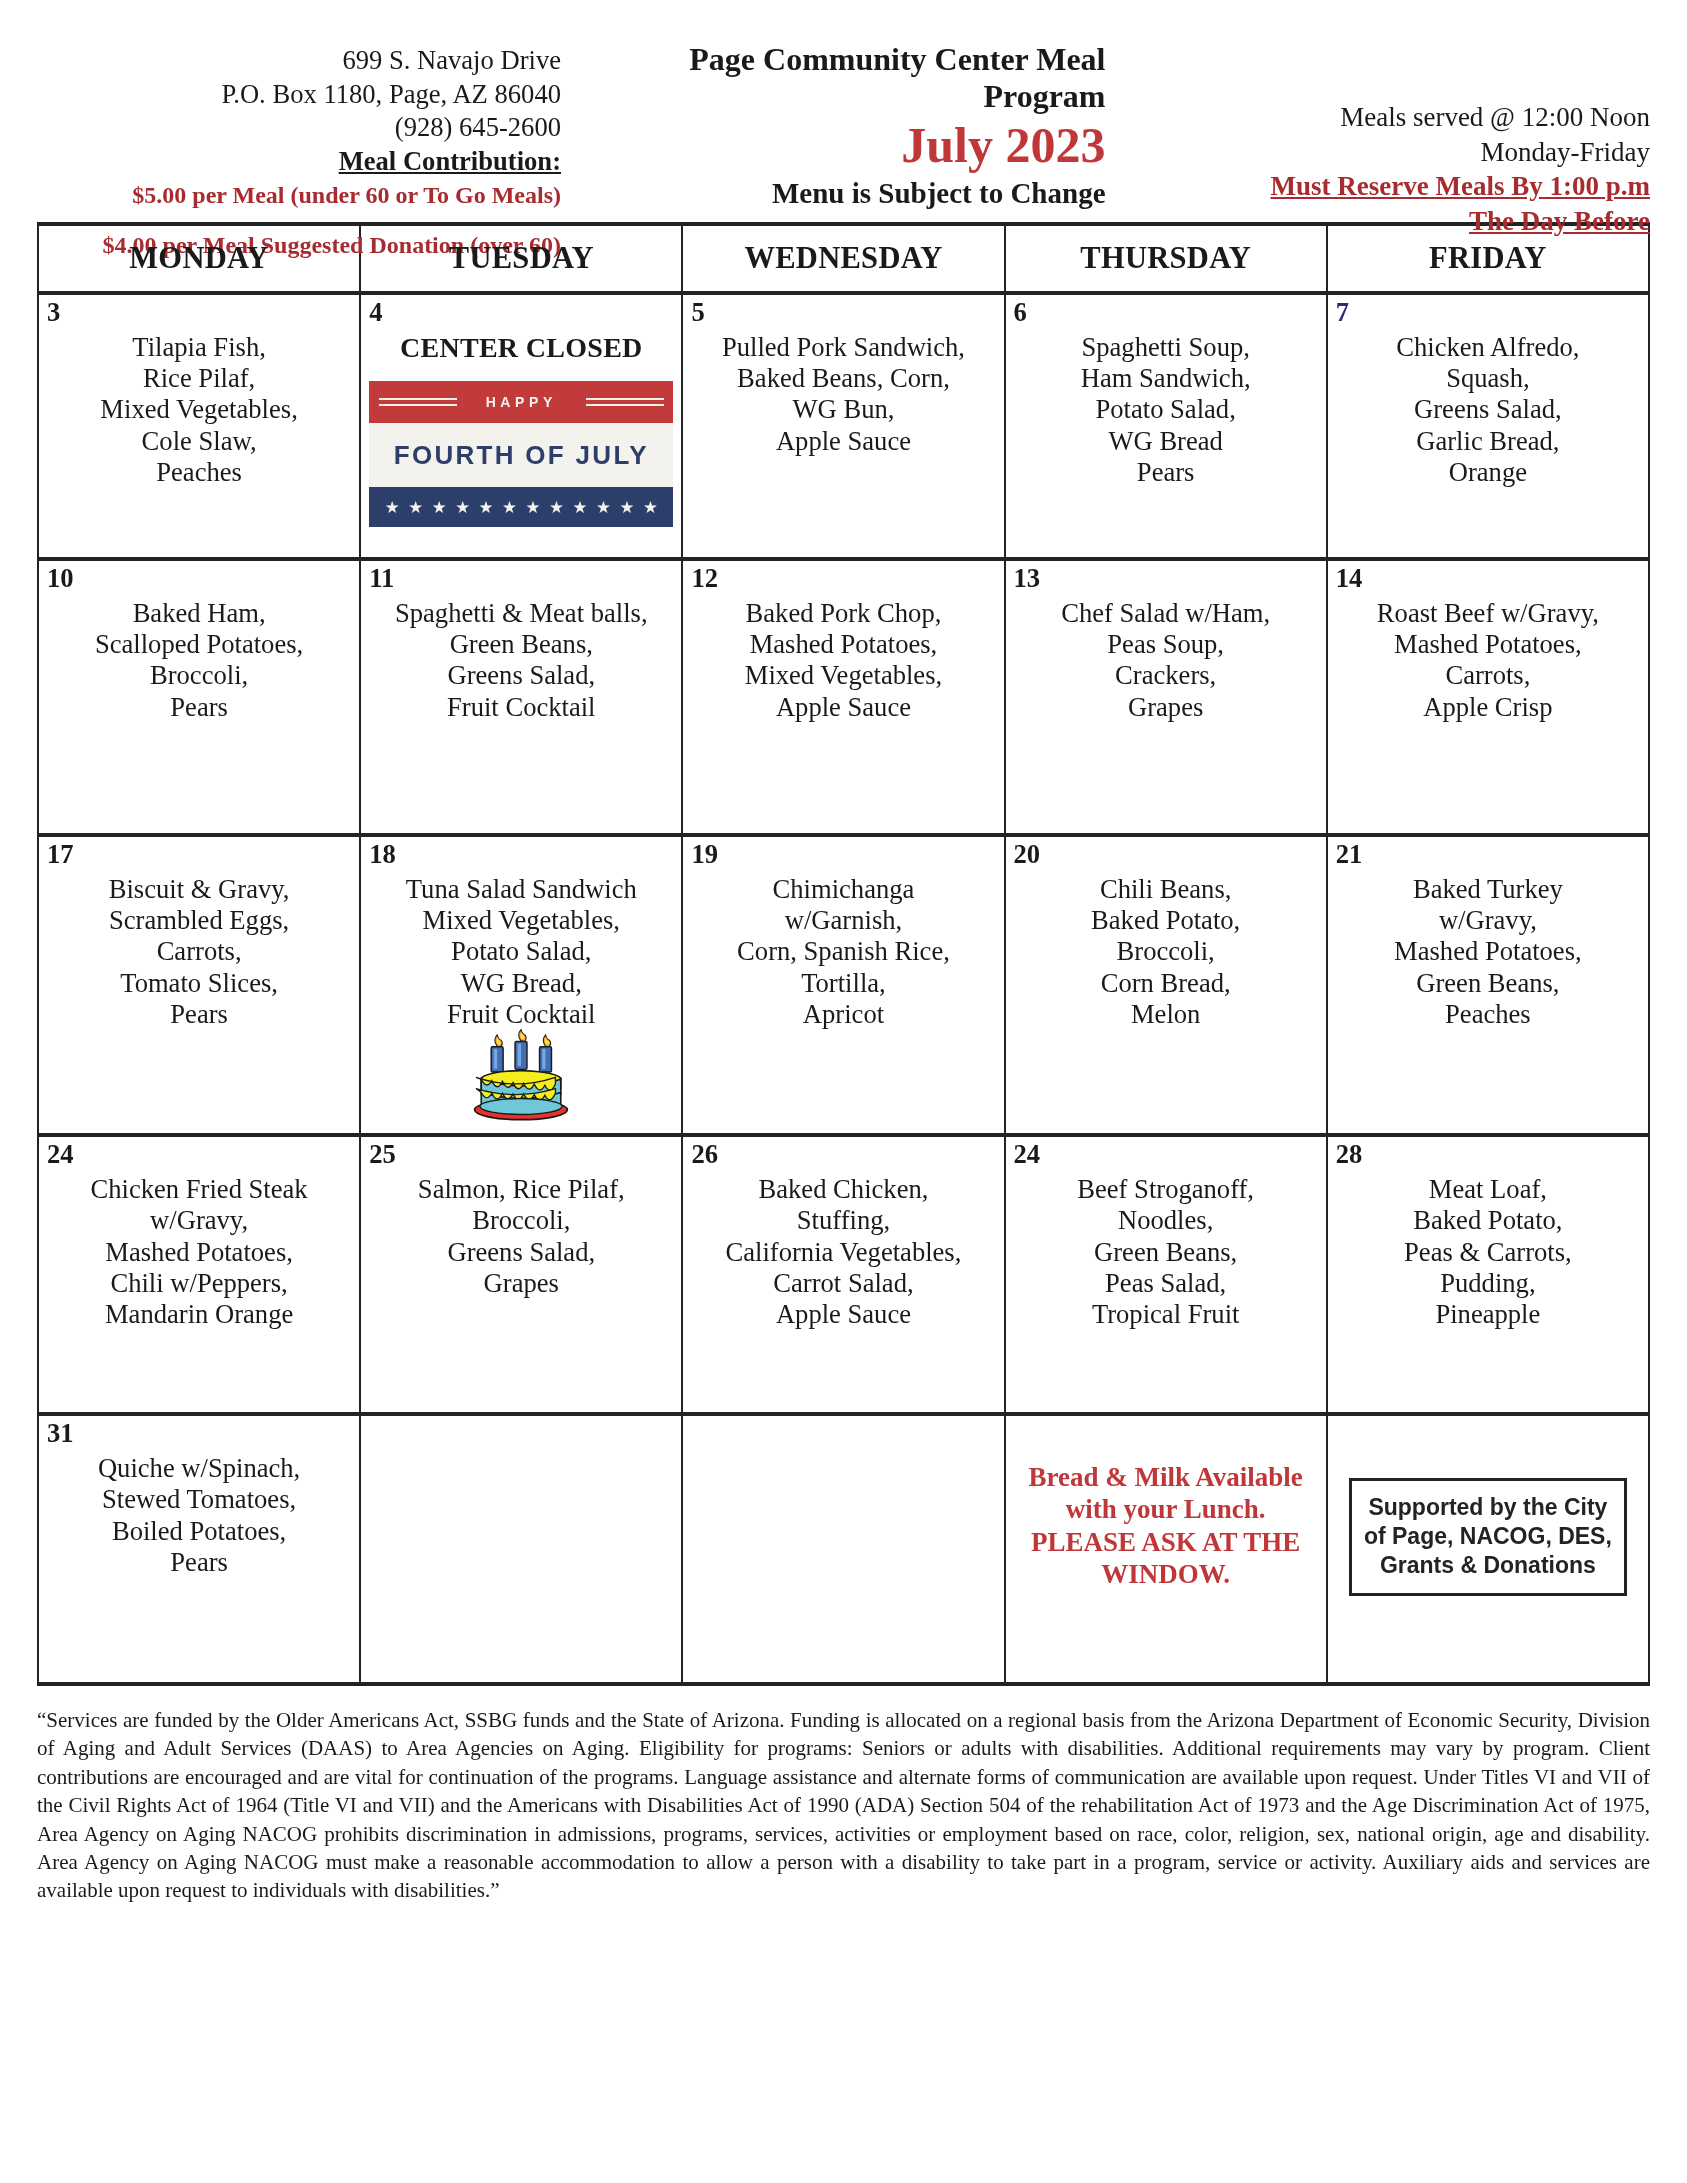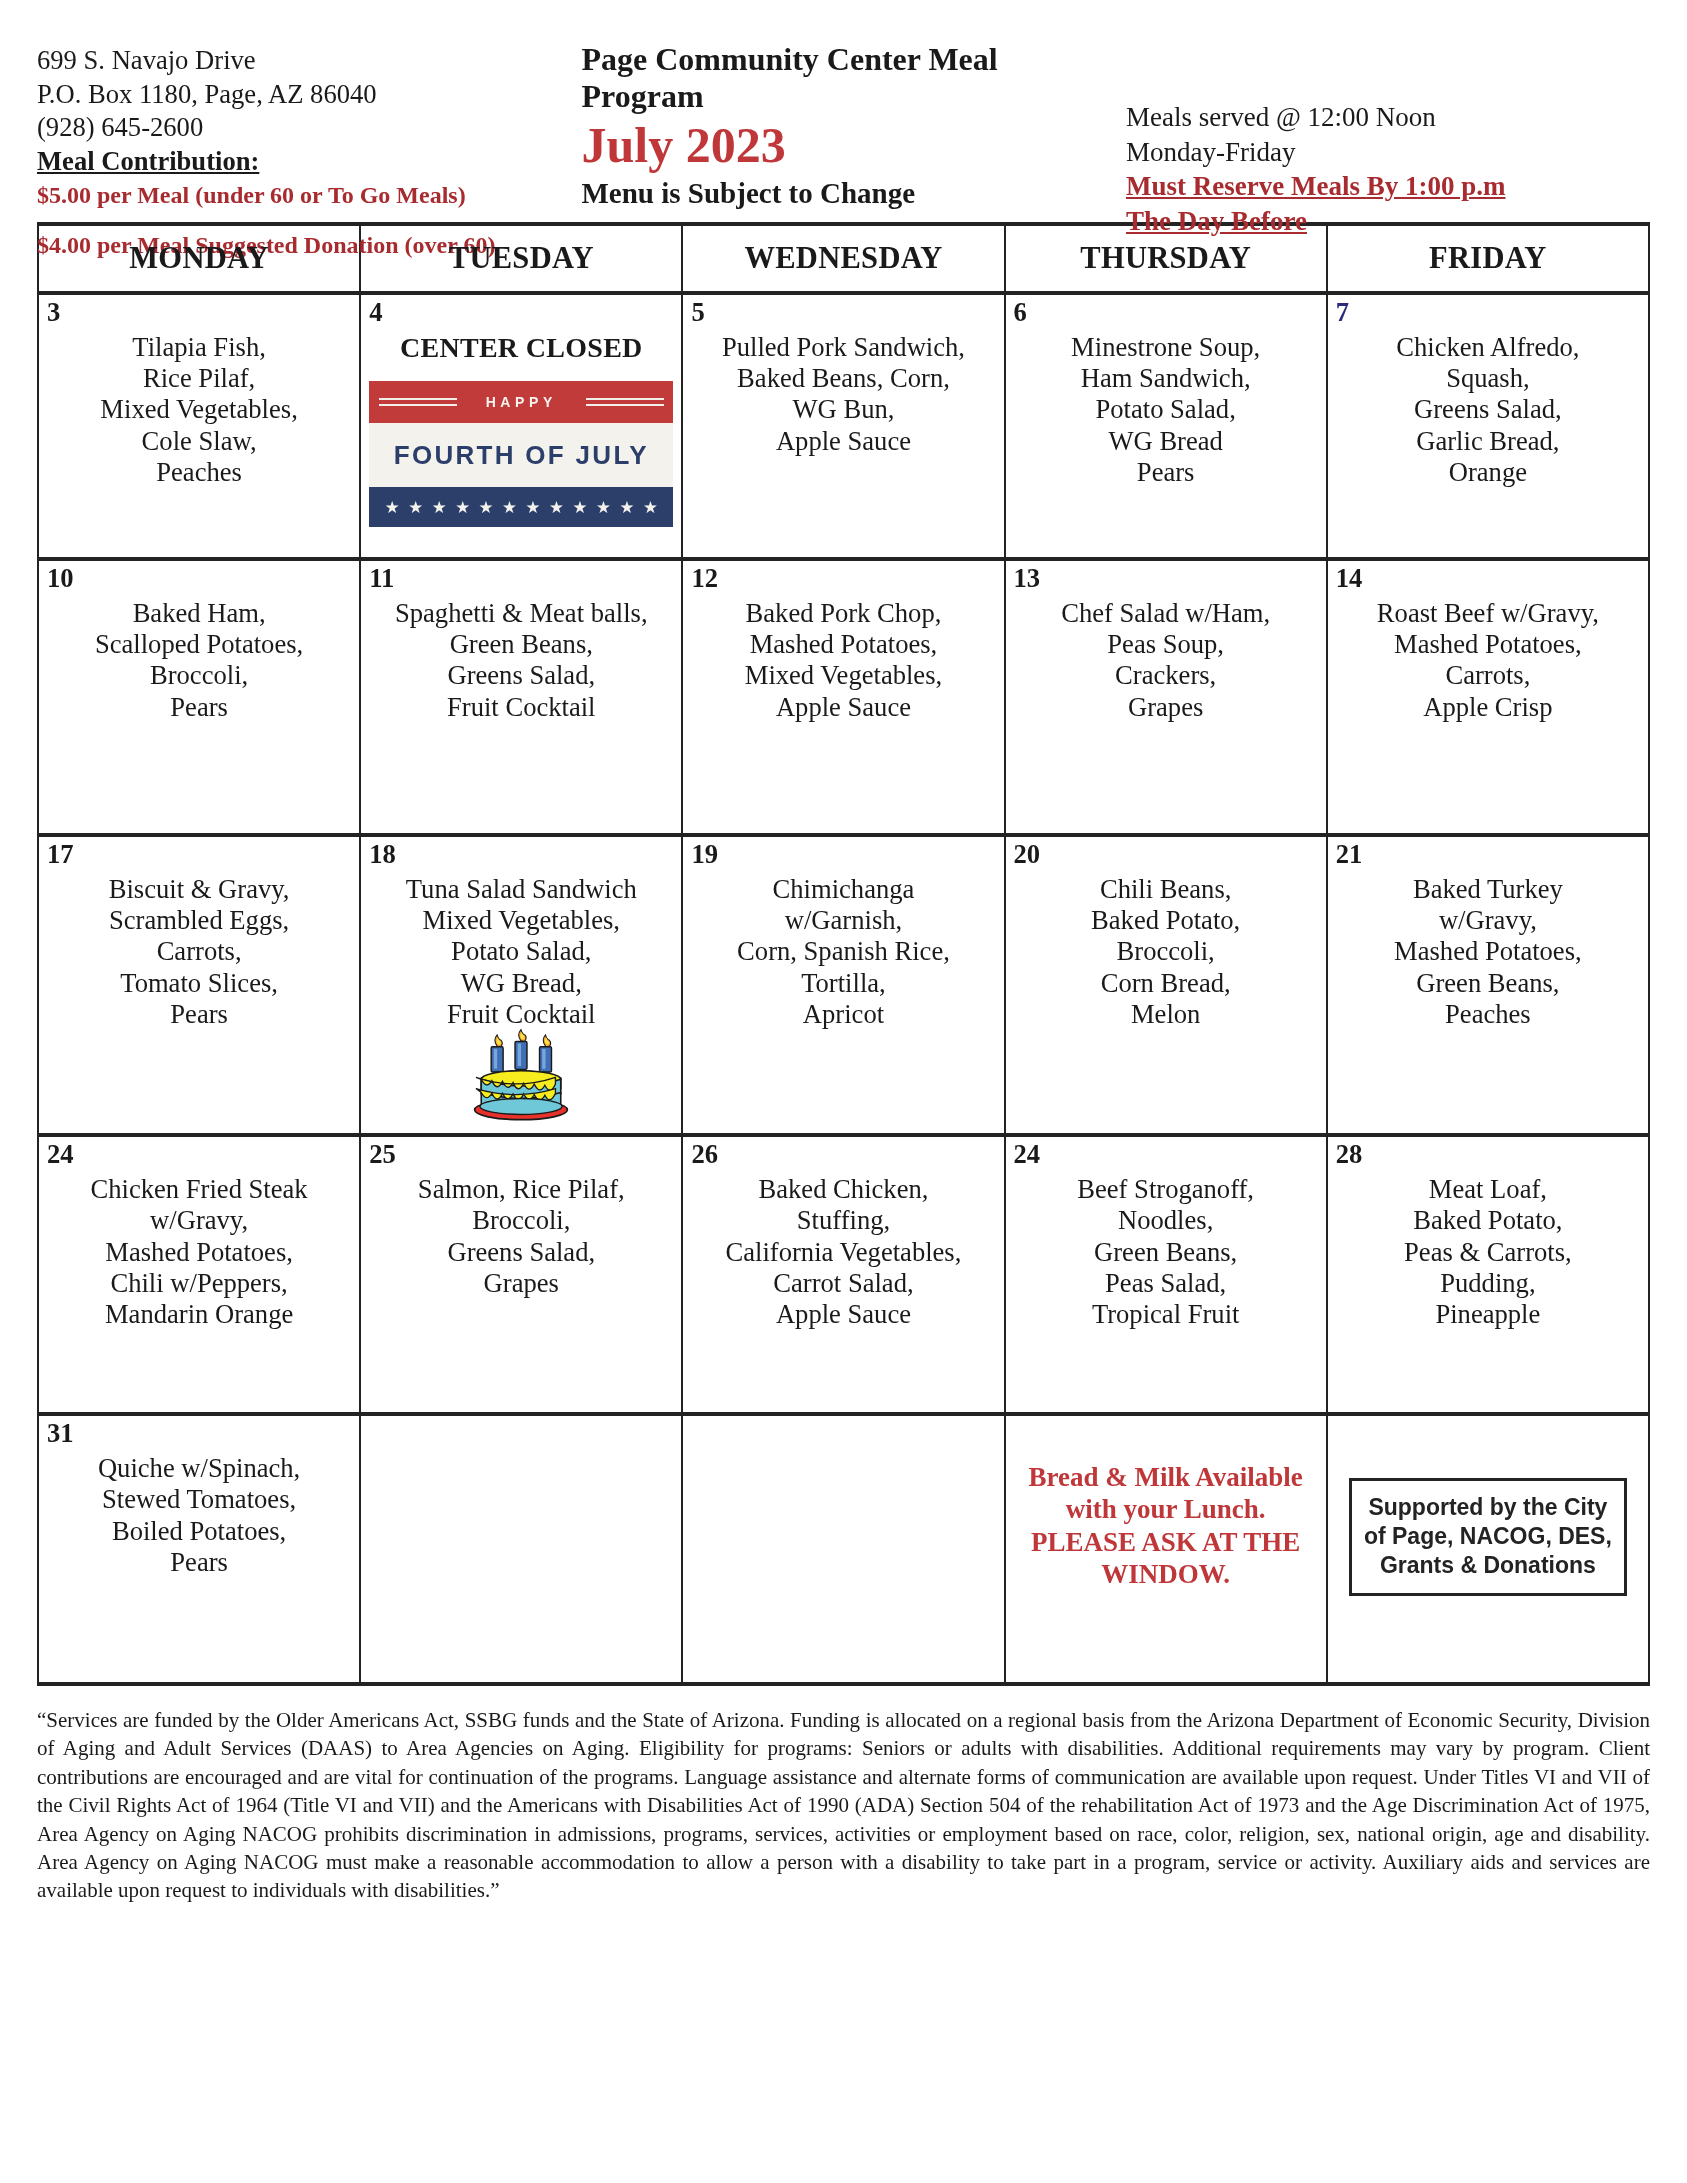--- a/index.html
+++ b/index.html
@@ -26,21 +26,21 @@
   
   .header {
     display: flex;
     align-items: flex-start;
     justify-content: space-between;
     padding-top: 32px;
     height: 219px;
     box-sizing: border-box;
   }
   .hdr-col {
-    text-align: left;
+    text-align: right;
   }
   .hdr-left  { width: 524px; padding-top: 12px; }
   .hdr-mid   { width: 524px; padding-top: 9.3px; }
   .hdr-right { width: 524px; padding-top: 68px; }
 
   .addr-line {
     font-size: 26.6px;
     line-height: 1.26;
     font-family: "Liberation Serif", serif;
     letter-spacing: 0px;
@@ -356,21 +356,21 @@
               <span class="ln">Baked Beans, Corn,</span>
               <span class="ln">WG Bun,</span>
               <span class="ln">Apple Sauce</span>
             </div>
           </div>
         </td>
         <td>
           <div class="daycell">
             <div class="daynum">6</div>
             <div class="meal">
-              <span class="ln">Minestrone Soup,</span>
+              <span class="ln">Spaghetti Soup,</span>
               <span class="ln">Ham Sandwich,</span>
               <span class="ln">Potato Salad,</span>
               <span class="ln">WG Bread</span>
               <span class="ln">Pears</span>
             </div>
           </div>
         </td>
         <td>
           <div class="daycell">
             <div class="daynum blue">7</div>

